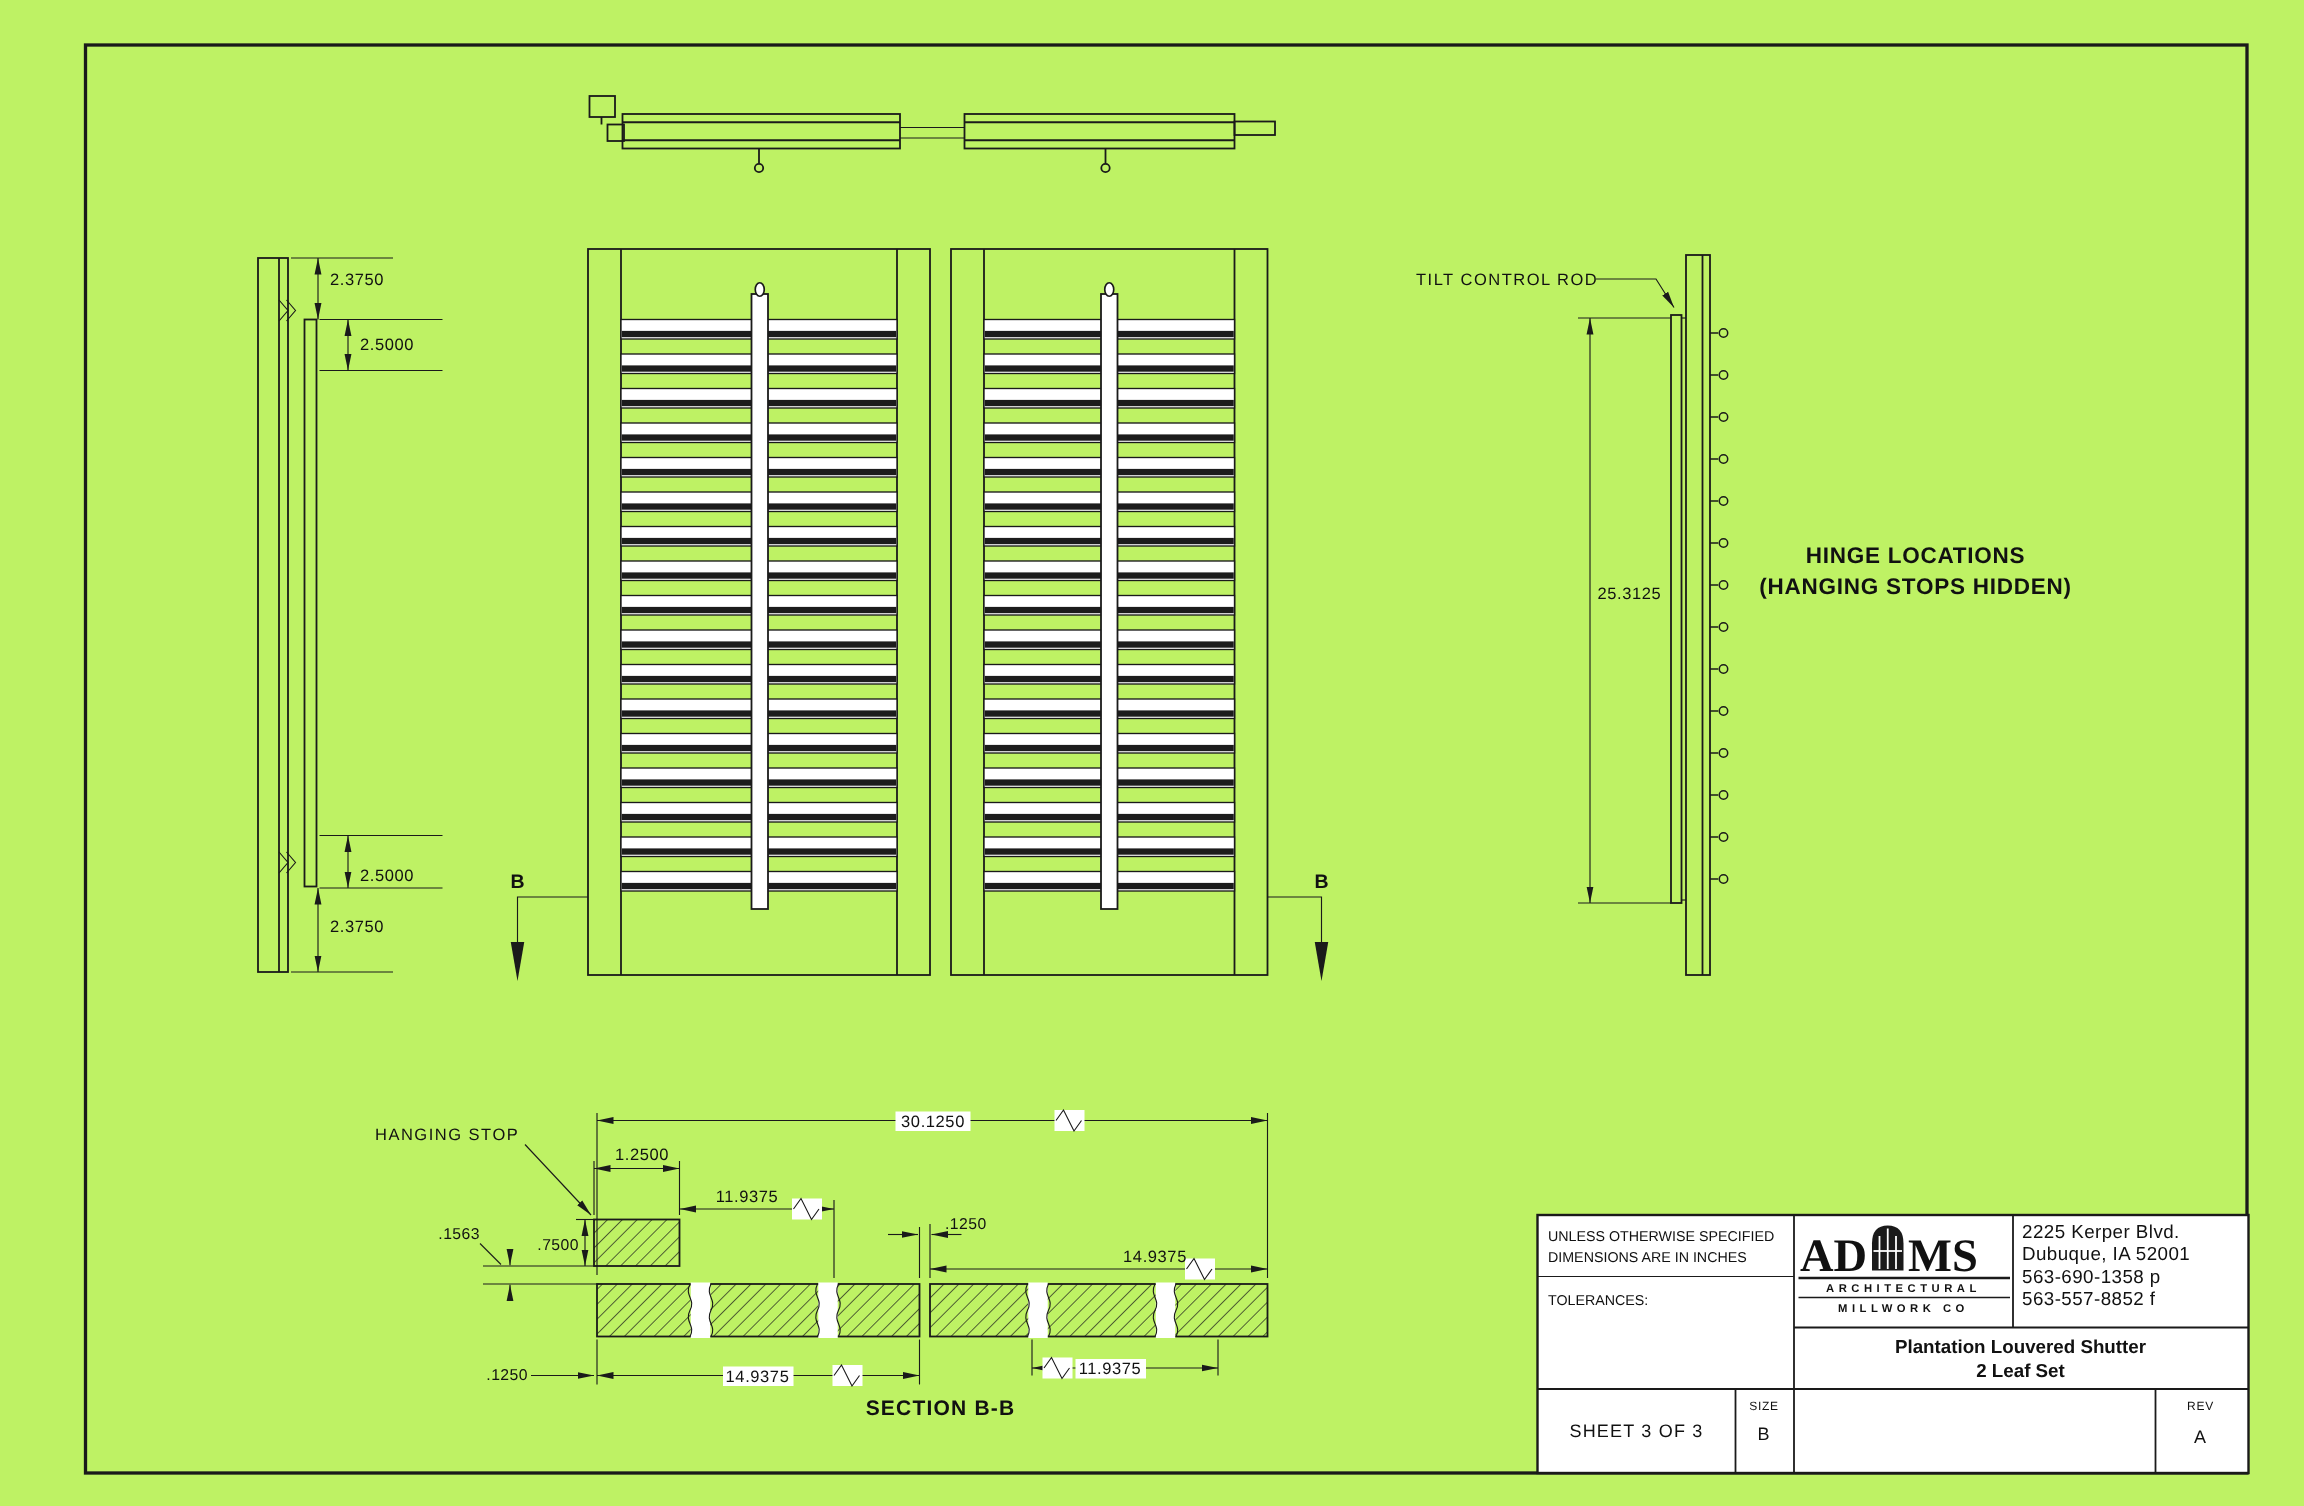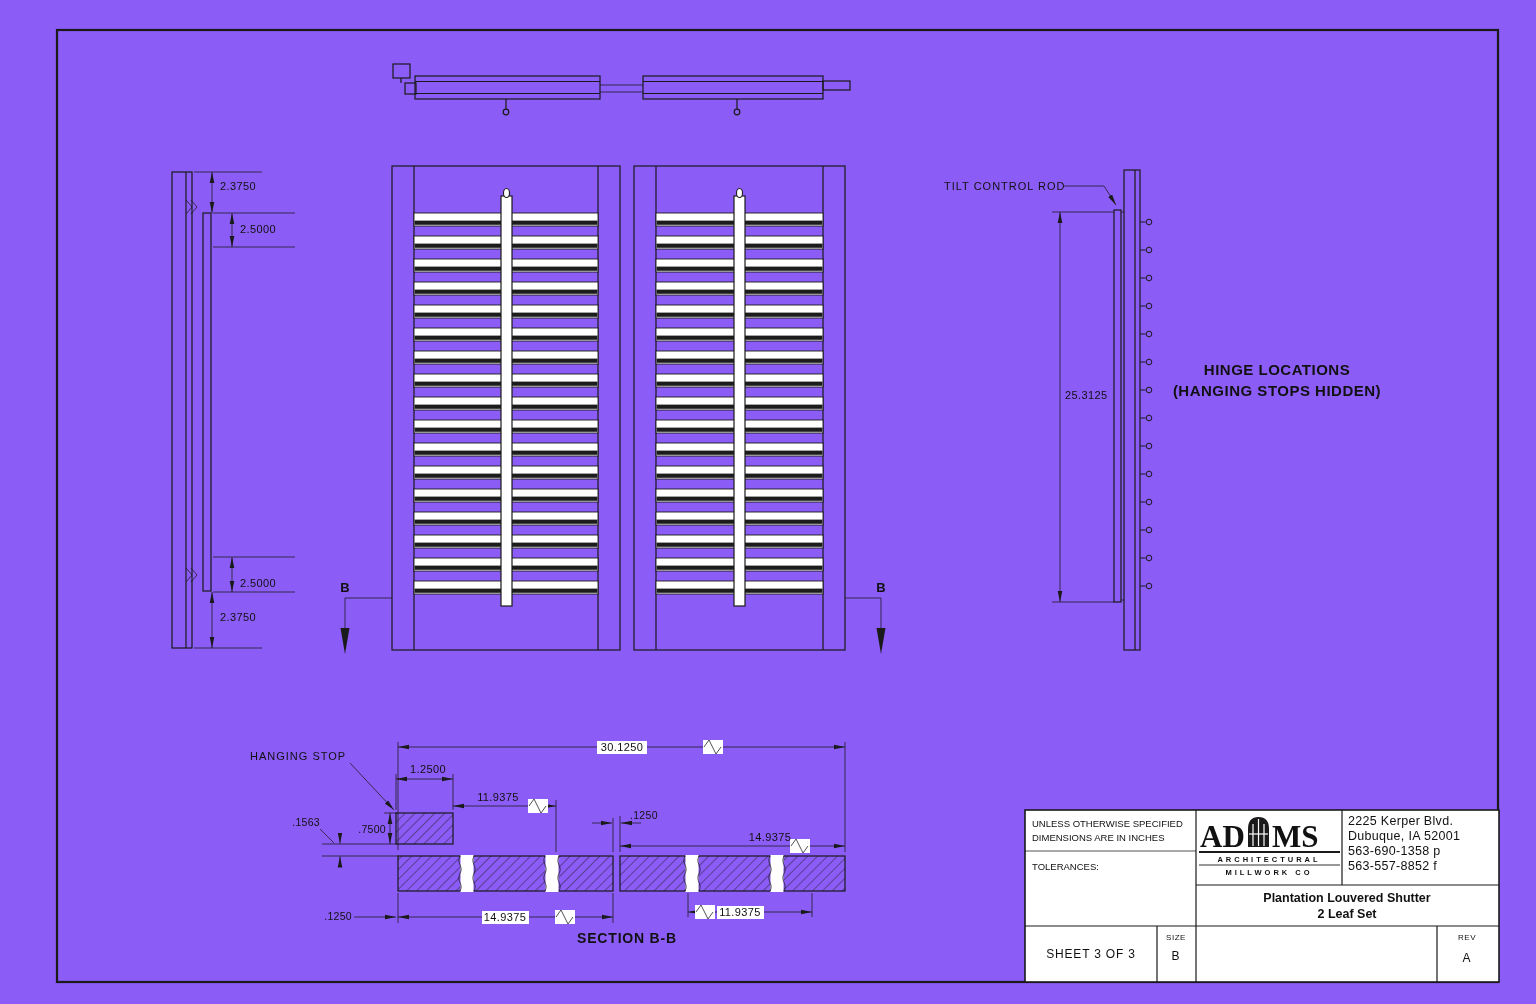--- a/index.html
+++ b/index.html
@@ -1,16 +1,16 @@
 <!DOCTYPE html>
 <html><head>
 <meta charset="utf-8">
 <style>
   html,body{margin:0;padding:0;background:#ffffff;}
-  .page{position:relative;width:1536px;height:1004px;background:#8b5cf6;font-family:"Liberation Sans",sans-serif;overflow:hidden;}
+  .page{position:relative;width:1536px;height:1004px;background:#bef264;font-family:"Liberation Sans",sans-serif;overflow:hidden;}
   svg{position:absolute;left:0;top:0;}
   text{fill:#111;font-family:"Liberation Sans",sans-serif;}
   .g{stroke:#1a1a1a;fill:none;stroke-width:1.2;}
   .gth{stroke:#1a1a1a;fill:none;stroke-width:2.2;}
   .d{stroke:#1a1a1a;fill:none;stroke-width:0.75;}
   .h{fill:url(#hatch);stroke:#1a1a1a;stroke-width:1.2;}
   .wbg{fill:#ffffff;stroke:none;}
   .t{font-size:11px;letter-spacing:0.4px;}
   .ts{font-size:10.5px;letter-spacing:0.3px;}
   .lbl{font-size:11px;letter-spacing:1px;}

